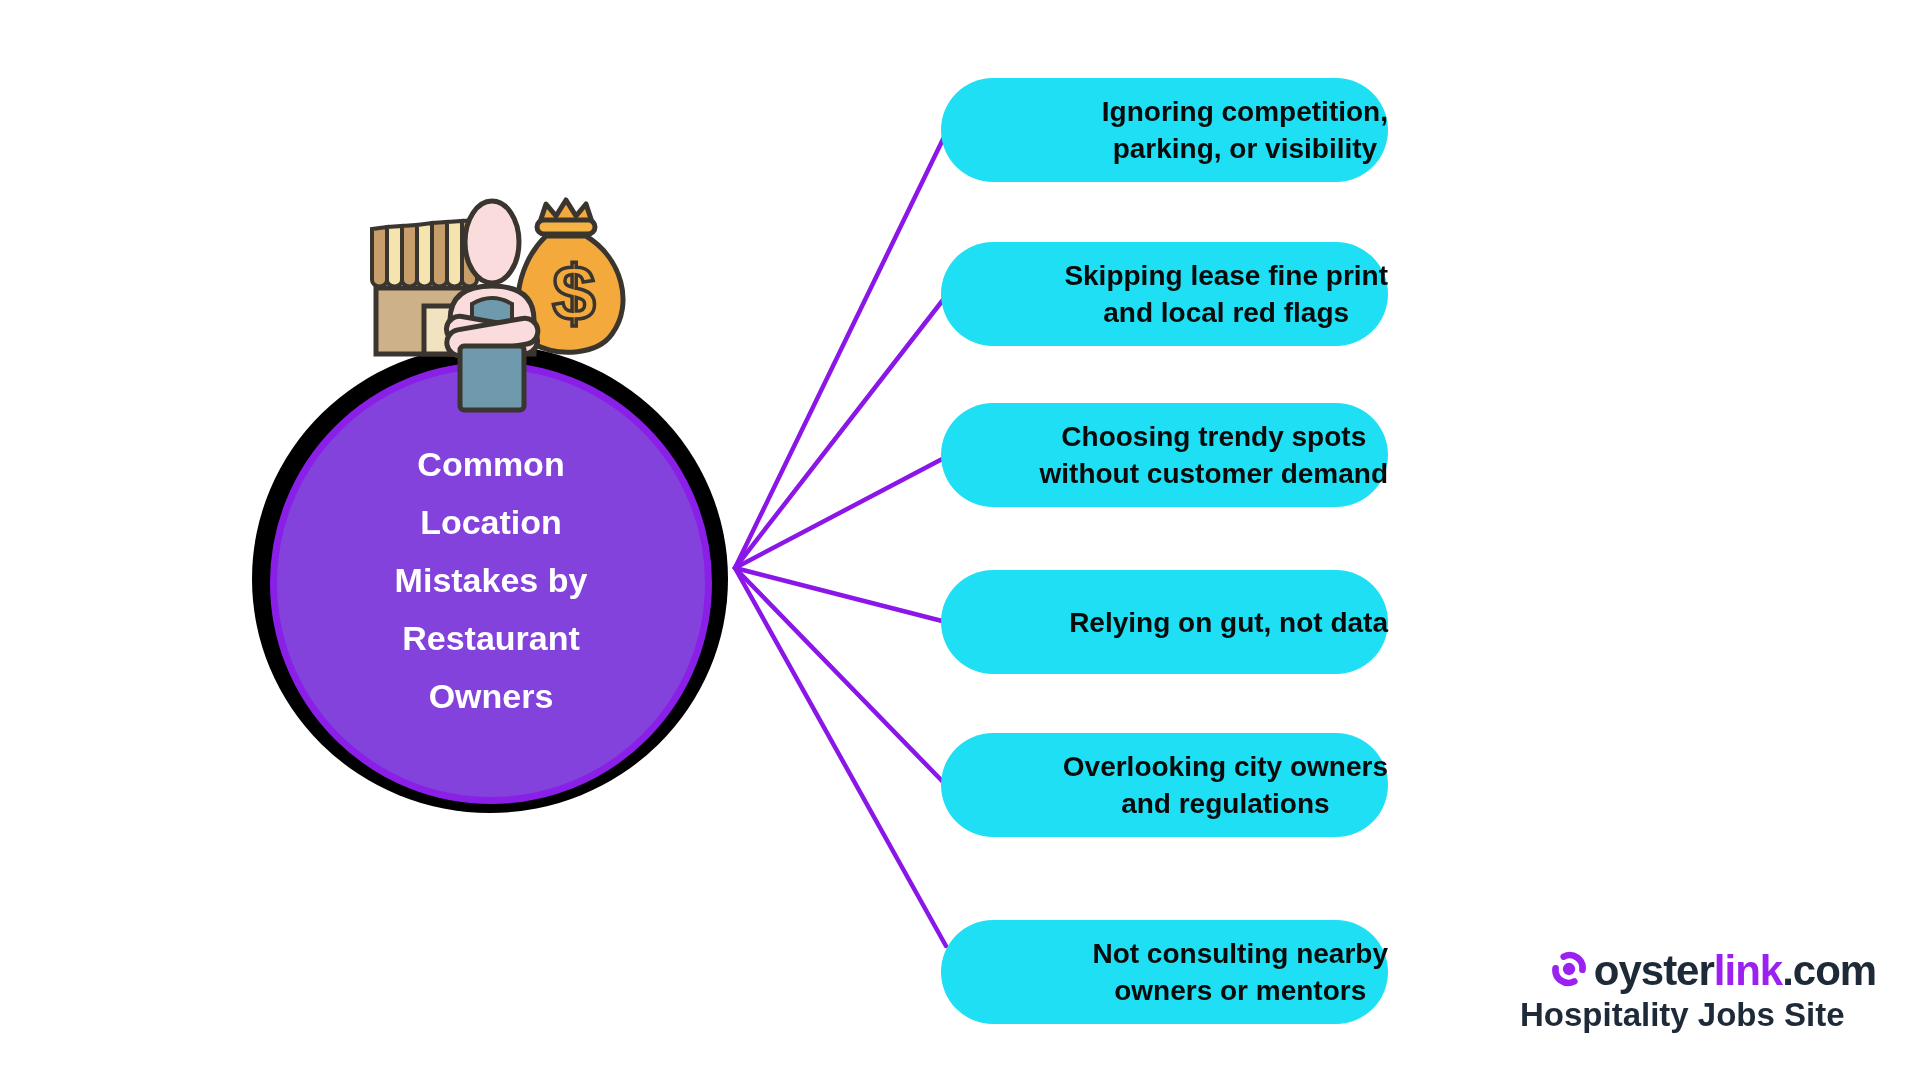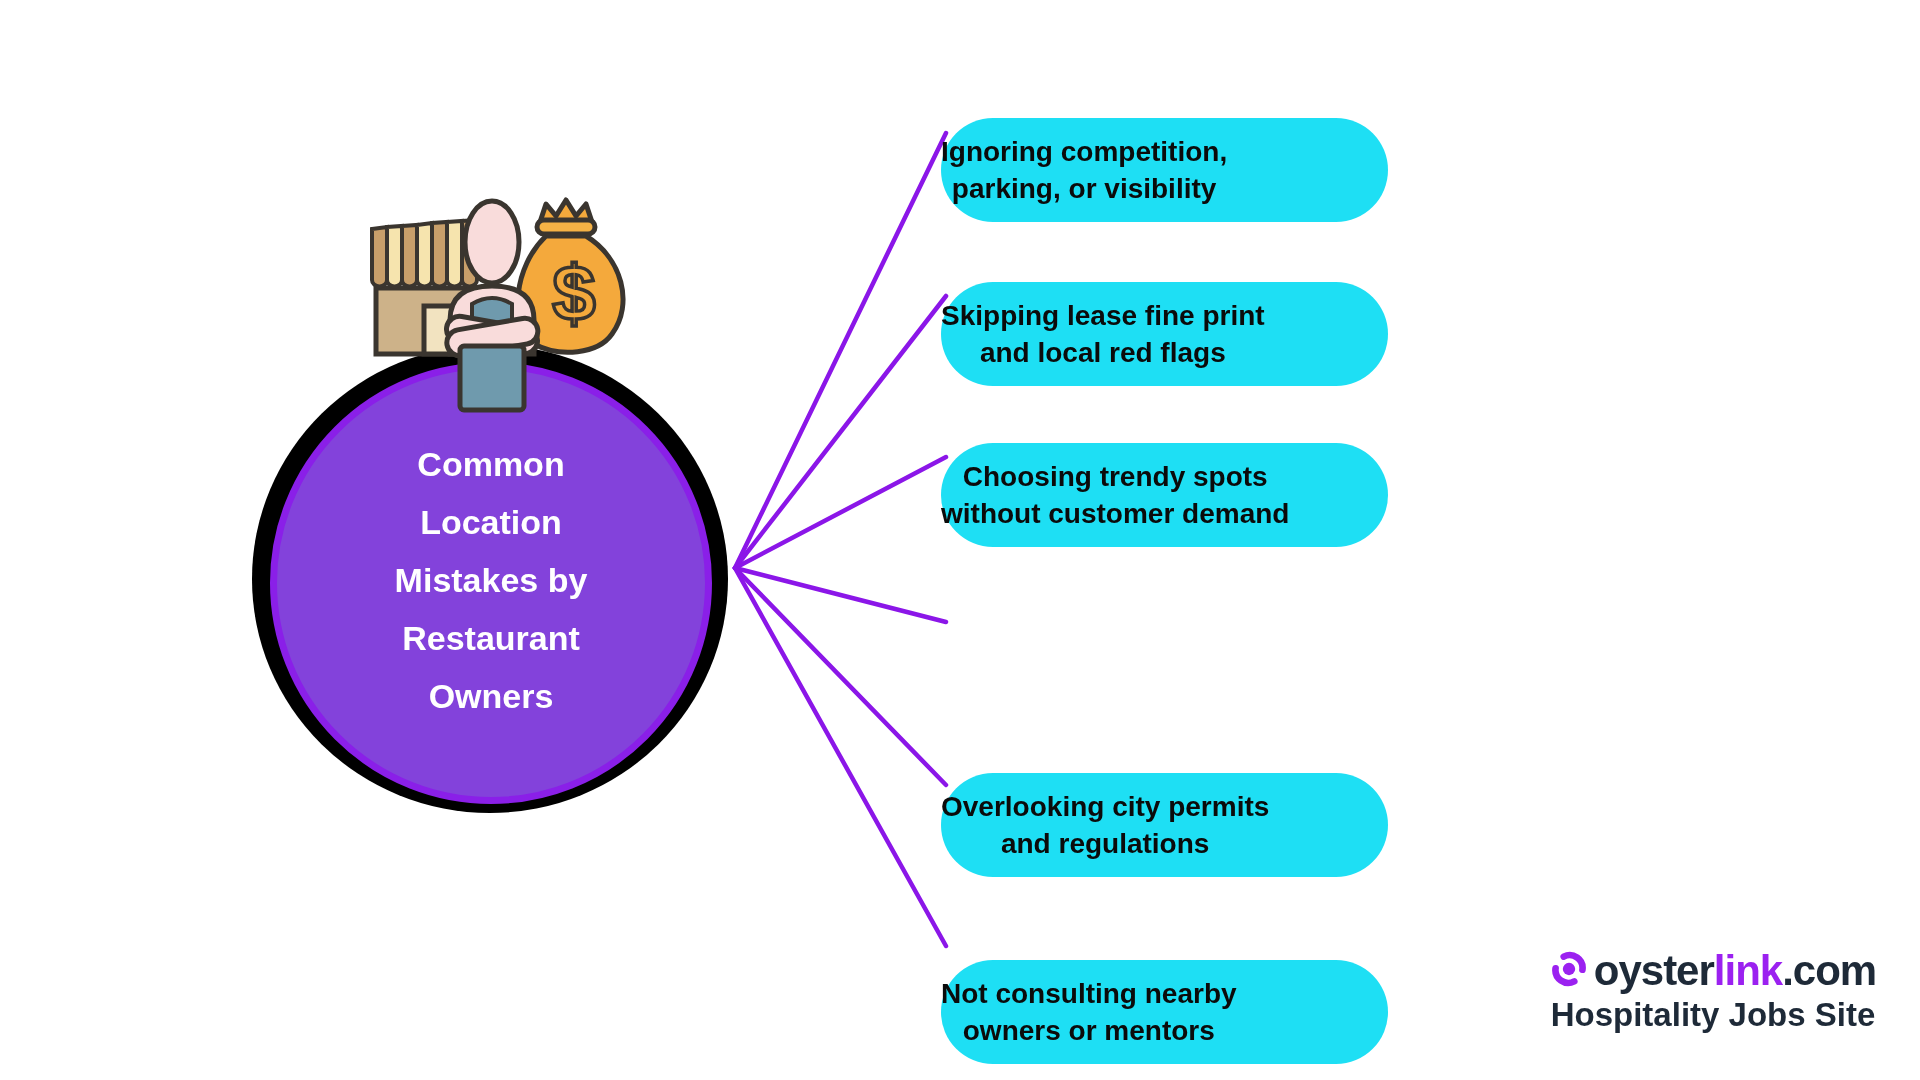--- a/index.html
+++ b/index.html
@@ -21,37 +21,37 @@
   }
   .bubble-title{
     color:#ffffff;font-weight:700;font-size:34px;line-height:58px;
     white-space:pre-line;padding-bottom:6px;
   }
   
   .main-icon{position:absolute;left:360px;top:192px;z-index:4;}
   
   .pill{
     position:absolute;left:941px;width:447px;height:104px;border-radius:52px;
-    background:#1EDFF4;z-index:3;display:flex;align-items:center;justify-content:flex-start;margin-top:40px;
+    background:#1EDFF4;z-index:3;display:flex;align-items:center;justify-content:flex-end;
   }
   .pill-label{
     color:#0B0B0B;font-weight:700;font-size:28px;line-height:37px;
     text-align:center;white-space:pre-line;
   }
   .pill-1{top:78px;}  .pill-2{top:242px;} .pill-3{top:403px;}
   .pill-4{top:570px;} .pill-5{top:733px;} .pill-6{top:920px;}
   
   .logo{position:absolute;left:1520px;top:948px;width:386px;z-index:5;}
   .logo-row{display:flex;align-items:flex-start;justify-content:center;gap:6px;}
   .logo-icon{margin-top:2px;}
   .brand{font-weight:700;font-size:42px;letter-spacing:-1px;line-height:46px;}
   .brand .navy{color:#1E2A38;}
   .brand .purple{color:#9B21F0;}
   .tagline{
-    margin-top:2px;text-align:center;color:#1E2A38;
+    margin-top:2px;text-align:left;color:#1E2A38;
     font-weight:700;font-size:33px;line-height:38px;
   }
 </style>
 </head>
 <body>
 
 <div id="canvas">
 
   <svg class="connectors" width="1920" height="1080" viewBox="0 0 1920 1080">
     <g stroke="#8B16E8" stroke-width="4.5" stroke-linecap="round" fill="none">
@@ -114,22 +114,25 @@
 parking, or visibility</div>
   </div>
   <div class="pill pill-3">
     <div class="pill-label">Choosing trendy spots
 without customer demand</div>
   </div>
   <div class="pill pill-2">
     <div class="pill-label">Skipping lease fine print
 and local red flags</div>
   </div>
+  <div class="pill pill-4">
+    <div class="pill-label">Relying on gut, not data</div>
+  </div>
   <div class="pill pill-5">
-    <div class="pill-label">Overlooking city permits
+    <div class="pill-label">Overlooking city owners
 and regulations</div>
   </div>
   <div class="pill pill-6">
     <div class="pill-label">Not consulting nearby
 owners or mentors</div>
   </div>
 
   <div class="logo">
     <div class="logo-row">
       <svg class="logo-icon" width="38" height="38" viewBox="0 0 40 40">

